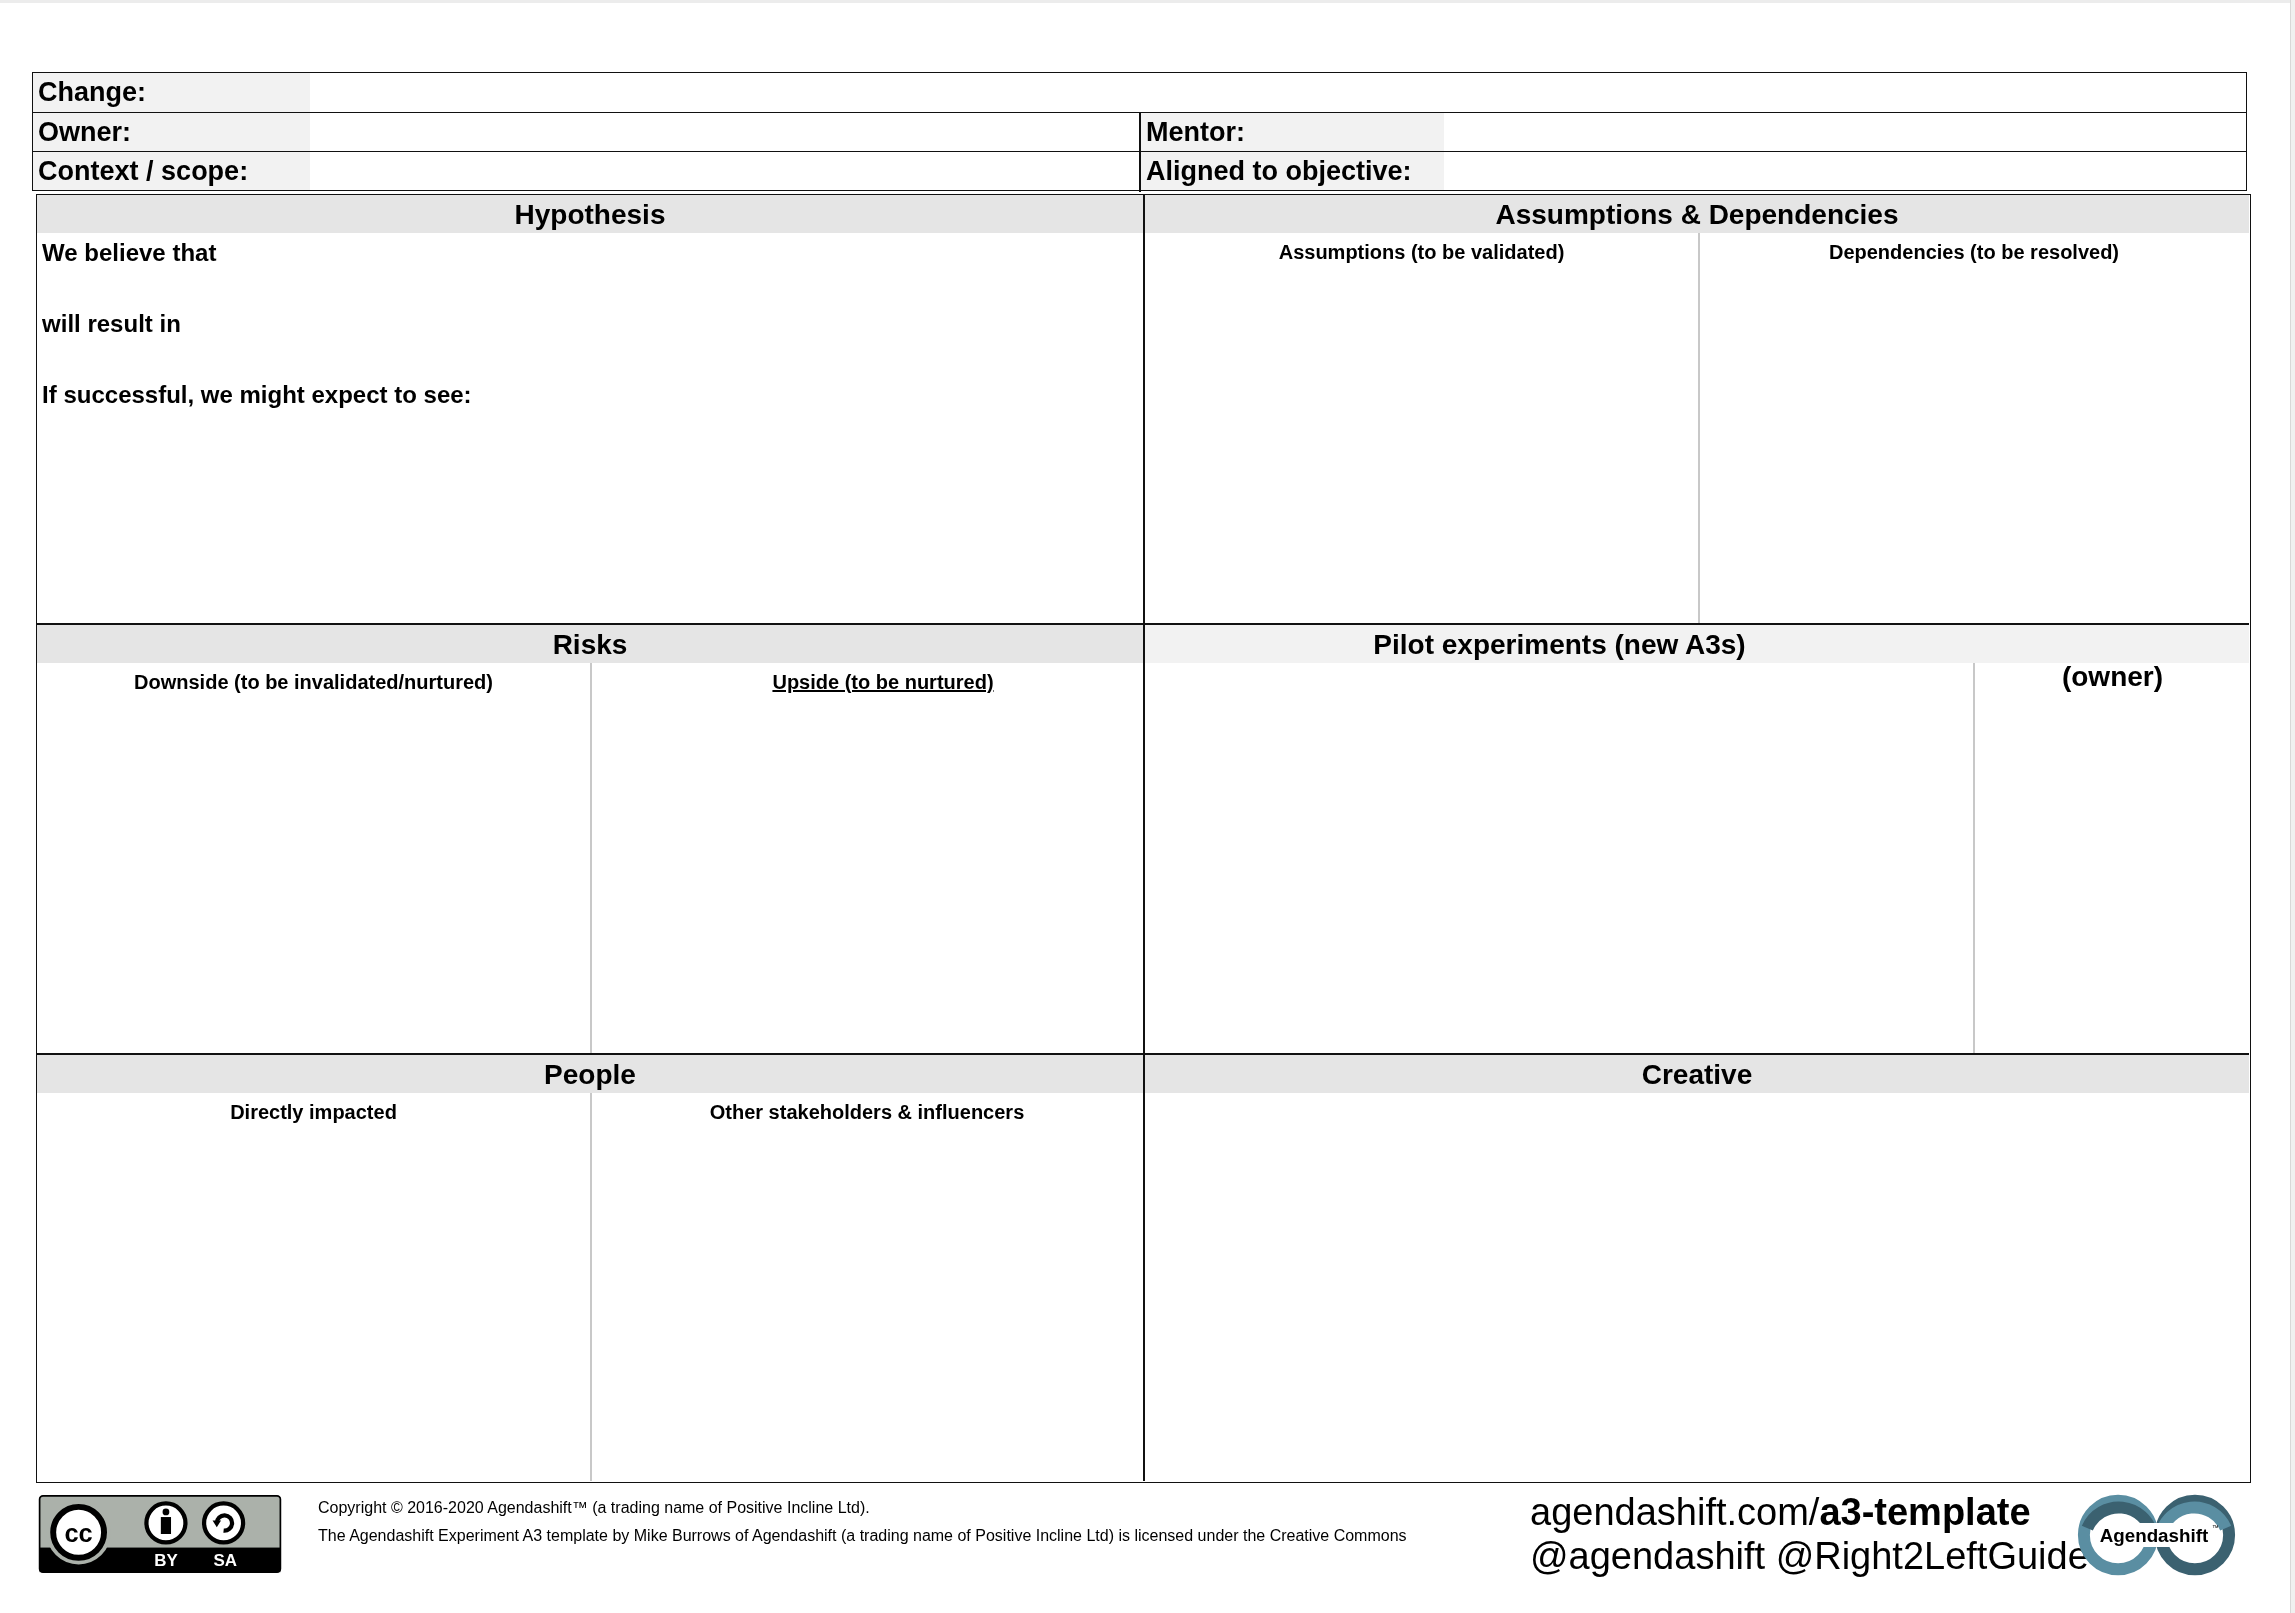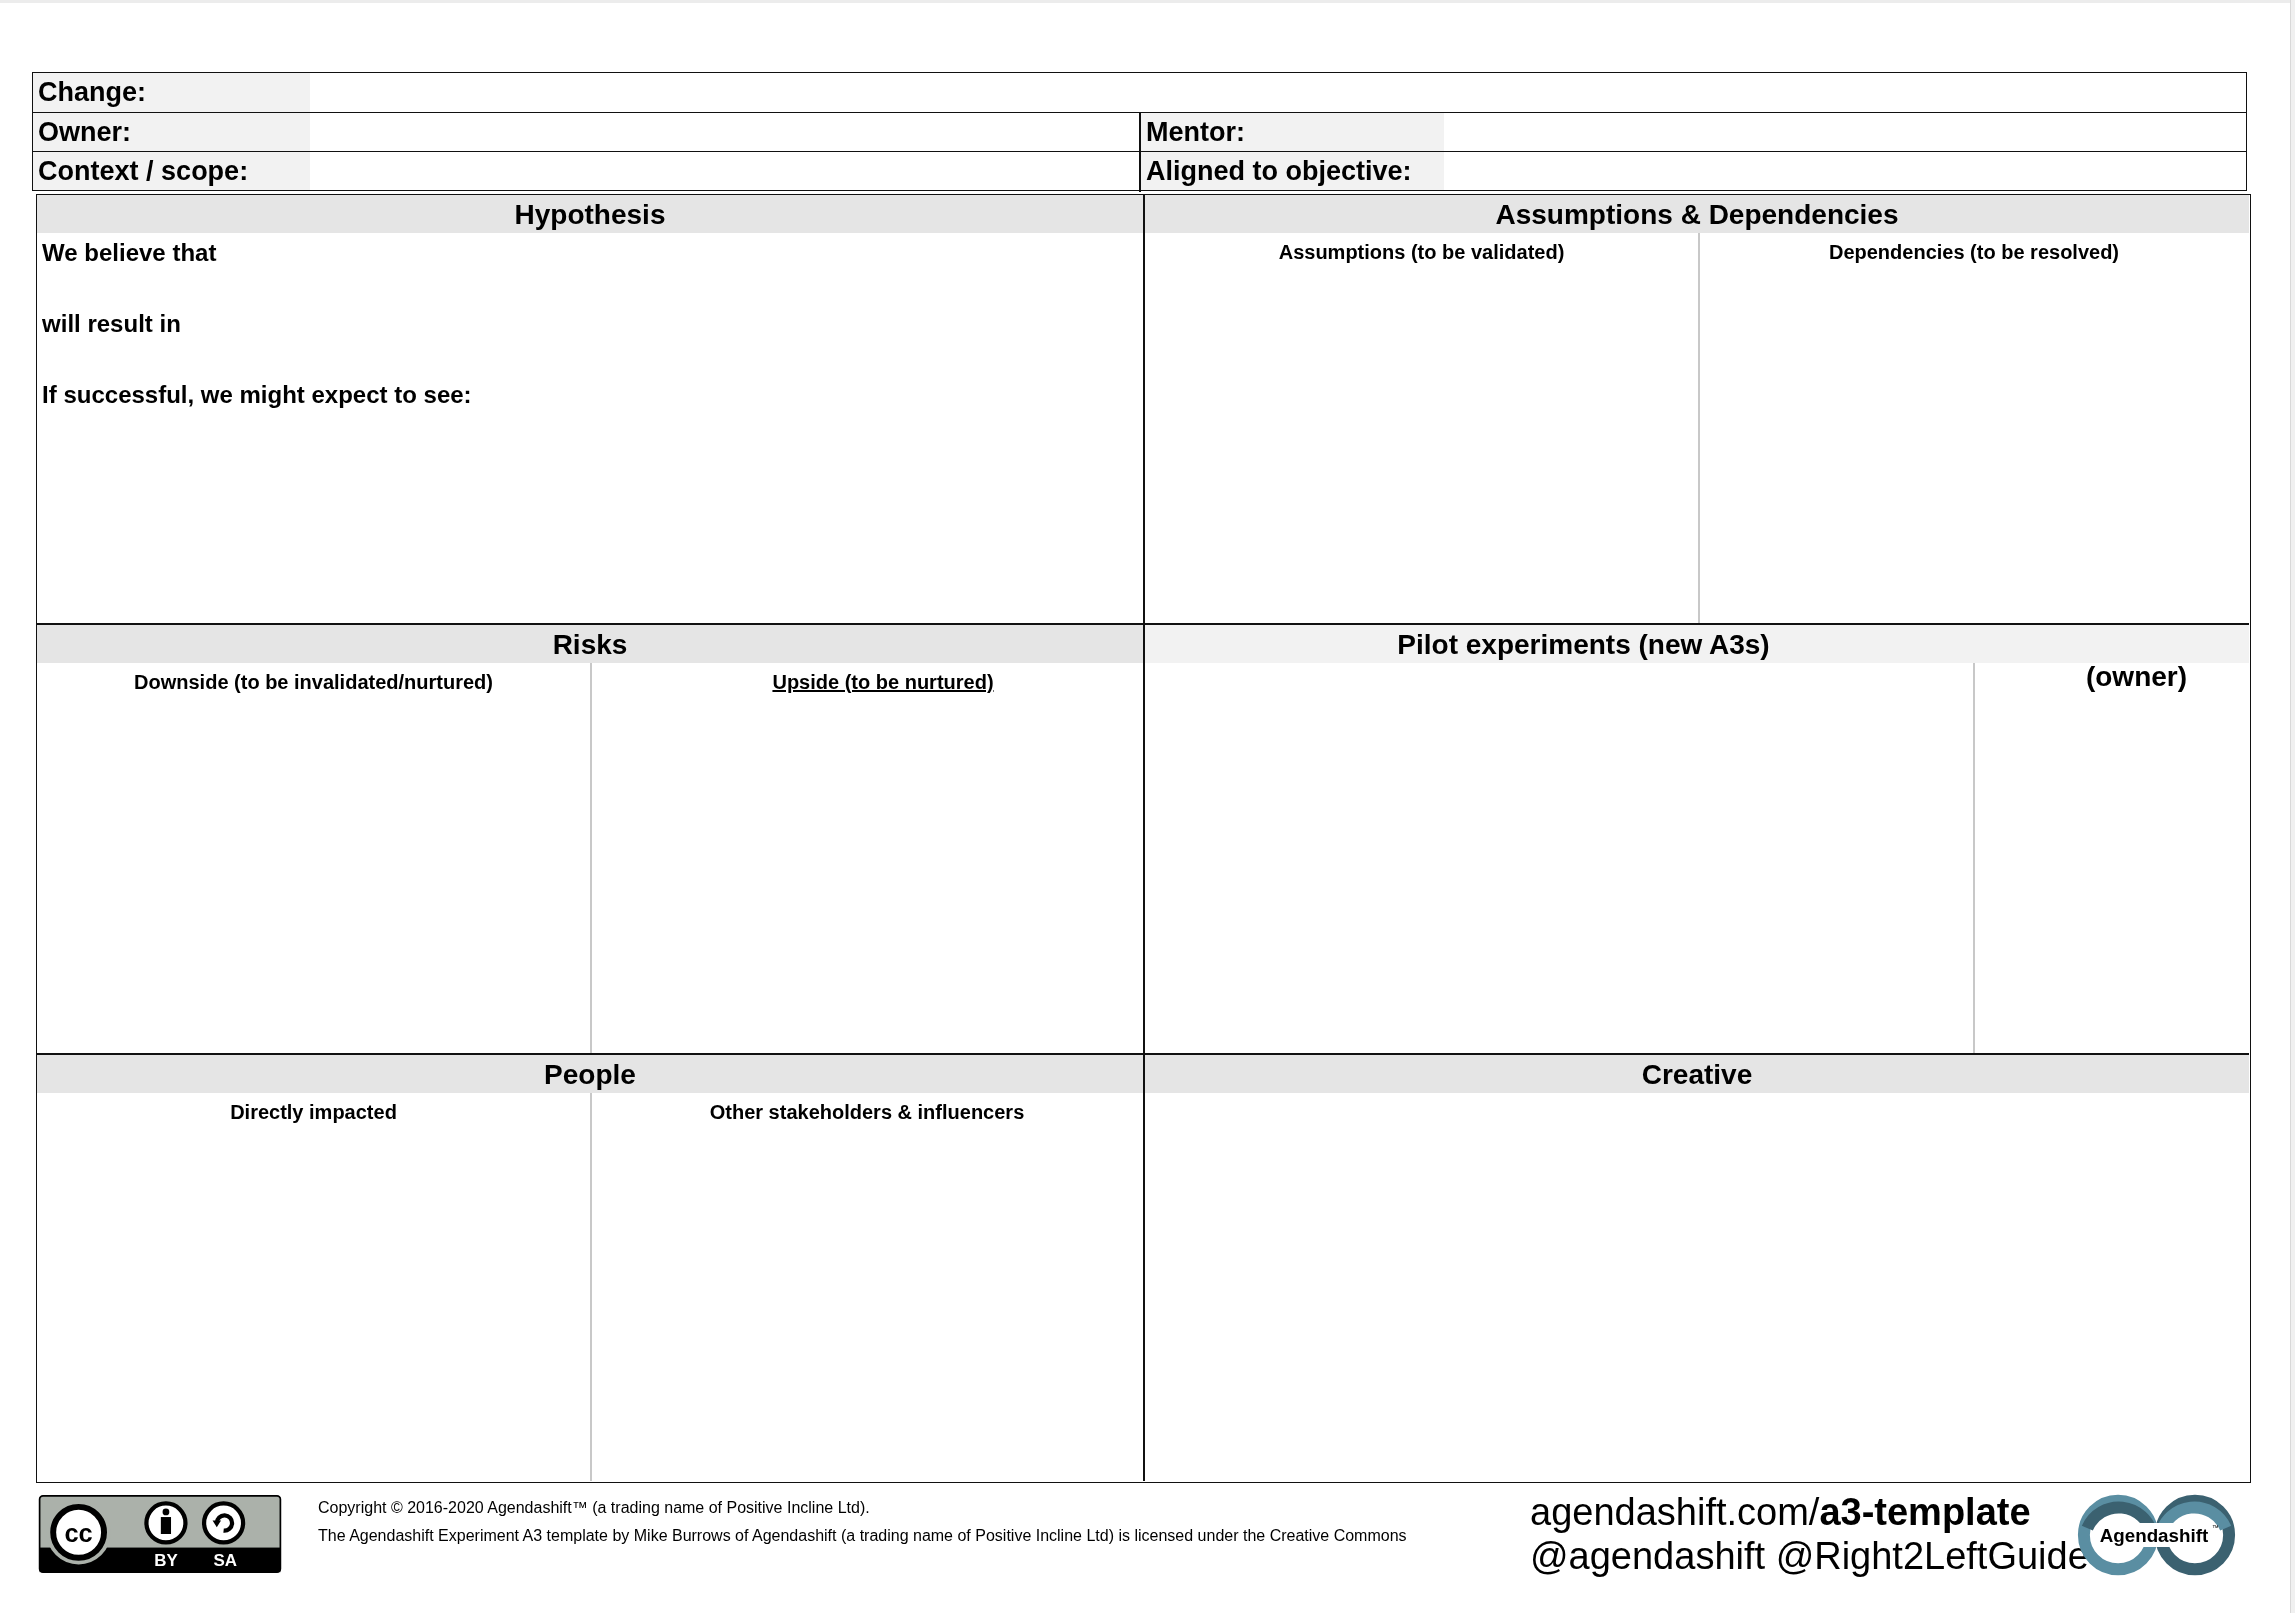--- a/index.html
+++ b/index.html
@@ -23,21 +23,21 @@
   
   .grid { position:absolute; left:36px; top:194px; width:2215px; height:1289px; border:1.7px solid #111; box-sizing:border-box; }
   .cell { position:absolute; box-sizing:border-box; }
   .cell .band { position:absolute; left:0; top:0; width:100%; height:38px; background:#e5e5e5; font-weight:bold; font-size:28px; line-height:39px; text-align:center; white-space:nowrap; }
   .vline { position:absolute; width:1.7px; background:#111; }
   .hline { position:absolute; height:1.7px; background:#111; }
   .sub { position:absolute; top:38px; bottom:0; box-sizing:border-box; }
   .sub .subtitle { font-weight:bold; font-size:20px; text-align:center; line-height:34px; margin-top:1.7px; white-space:nowrap; }
   .graydiv { position:absolute; width:1.7px; background:#c8c8c8; }
   .prompt { position:absolute; left:5.1px; font-weight:bold; font-size:24px; white-space:nowrap; }
-  .owner-band { position:absolute; top:0; height:38px; font-weight:bold; font-size:28px; line-height:39px; text-align:center; white-space:nowrap;padding-left:24px; }
+  .owner-band { position:absolute; top:0; height:38px; font-weight:bold; font-size:28px; line-height:39px; text-align:center; white-space:nowrap; }
 
   
   .cc { position:absolute; left:38px; top:1495px; width:244px; height:78px; }
   .copy { position:absolute; left:318px; top:1494px; font-size:16px; line-height:28px; white-space:nowrap; }
   .links { position:absolute; left:1530px; top:1490px; font-size:38px; line-height:44px; white-space:nowrap; }
   .links b { font-weight:bold; }
   .logo { position:absolute; left:2077px; top:1494px; width:159px; height:82px; }
 </style>
 </head>
 <body>

